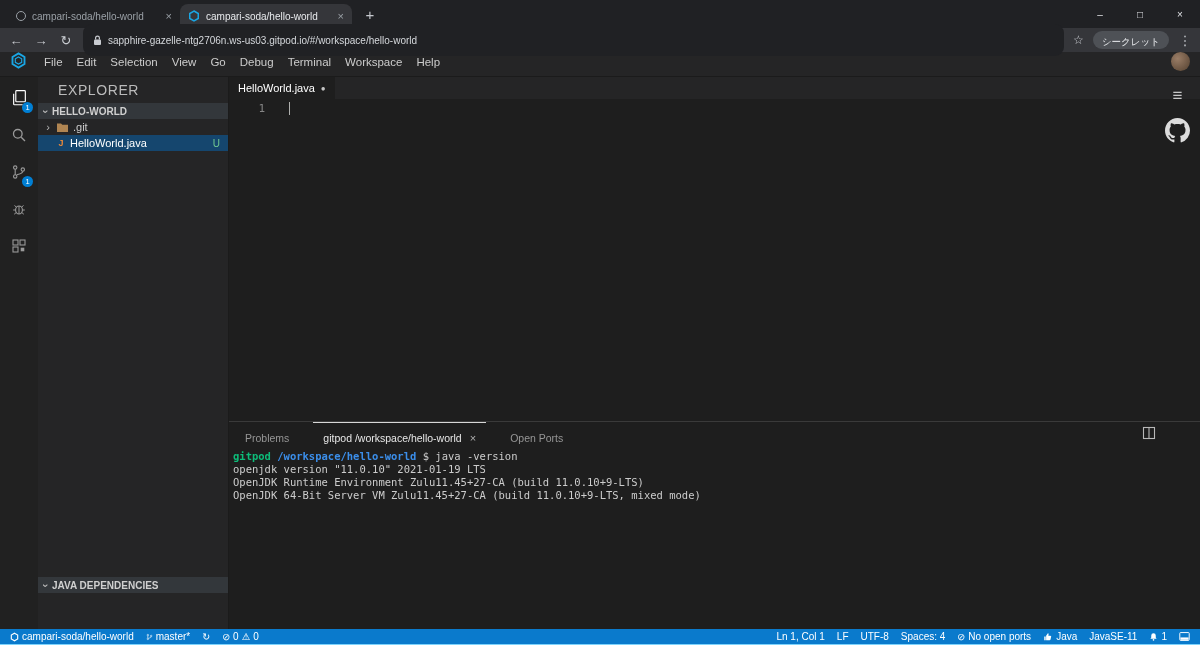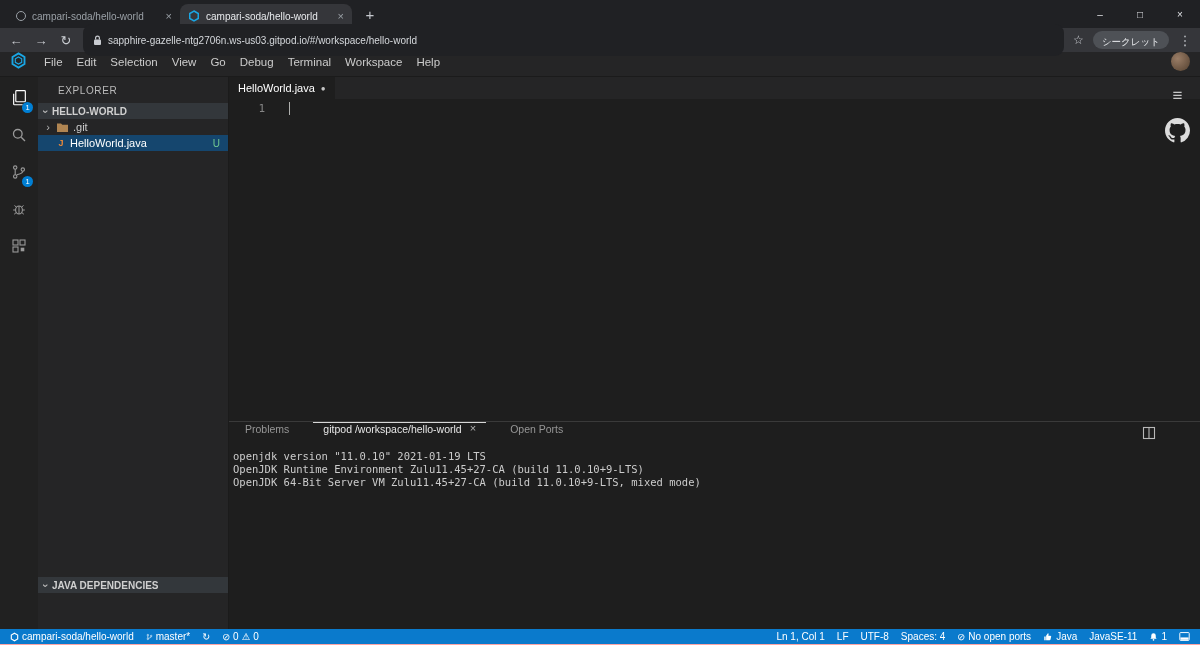--- a/index.html
+++ b/index.html
@@ -1,17 +1,17 @@
 <!DOCTYPE html>
 <html><head>
 <meta charset="utf-8">
 <style>
   * { margin:0; padding:0; box-sizing:border-box; }
   body { background:#000; font-family:"Liberation Sans", sans-serif; }
-  .screen { position:relative; width:1200px; height:645px; background:#fca5a5; overflow:hidden; }
+  .screen { position:relative; width:1200px; height:645px; background:#7dd3fc; overflow:hidden; }
 
   
   .tabstrip { height:28px; background:#202124; display:flex; align-items:flex-end; padding-left:8px; }
   .btab { height:24px; width:172px; display:flex; align-items:center; gap:6px; padding:0 8px; border-radius:8px 8px 0 0; color:#9aa0a6; font-size:10px; cursor:default; }
   .btab.active { background:#35363a; color:#e8eaed; }
   .btab .tab-title { white-space:nowrap; overflow:hidden; text-overflow:ellipsis; flex:1; }
   .tab-close { margin-left:auto; color:#9aa0a6; font-size:11px; line-height:1; }
   .favicon-circle { width:10px; height:10px; border:1.3px solid #9aa0a6; border-radius:50%; flex:none; }
   .hex-ico { width:12px; height:12px; flex:none; }
   .newtab-btn { width:24px; height:24px; margin:0 0 2px 6px; color:#c5c8cd; font-size:15px; display:flex; align-items:center; justify-content:center; }
@@ -34,42 +34,42 @@
 
   
   .main { display:flex; height:552px; position:relative; }
 
   .activitybar { width:38px; background:#212121; display:flex; flex-direction:column; align-items:center; padding-top:2px; }
   .act-cell { width:38px; height:37px; display:flex; align-items:center; justify-content:center; position:relative; color:#9a9a9a; }
   .act-cell.active { color:#ffffff; }
   .act-badge { position:absolute; right:5px; bottom:3px; min-width:11px; height:11px; border-radius:6px; background:#007fd4; color:#fff; font-size:7.5px; display:flex; align-items:center; justify-content:center; }
 
   .sidebar { width:191px; background:#252526; display:flex; flex-direction:column; border-right:1px solid #1b1b1b; }
-  .sidebar-title { height:26px; display:flex; align-items:center; padding-left:20px; font-size:10px; letter-spacing:.6px; color:#bbbbbb; }
+  .sidebar-title { height:26px; display:flex; align-items:center; padding-left:20px; font-size:14px; letter-spacing:.6px; color:#bbbbbb; }
   .section-header { height:16px; display:flex; align-items:center; gap:3px; background:#33373b; padding-left:3px; font-size:10px; font-weight:bold; color:#d0d0d0; }
   .tree { flex:1; }
   .tree-row { height:16px; display:flex; align-items:center; gap:4px; padding-left:6px; font-size:11px; color:#cccccc; cursor:default; }
   .tree-row.selected { background:#15466e; color:#ffffff; }
   .git-status { margin-left:auto; margin-right:8px; color:#73c991; font-size:10px; }
   .chev { display:inline-block; font-size:11px; color:#b6b6b6; width:8px; text-align:center; line-height:1; }
   .chev.down { transform:rotate(90deg); }
   .java-icon { color:#e8883a; font-weight:bold; font-size:9px; width:10px; text-align:center; }
   .bottom-spacer { height:36px; }
 
   .editor-col { flex:1; display:flex; flex-direction:column; background:#1e1e1e; position:relative; }
   .editor-tabs { height:22px; background:#252526; display:flex; }
   .etab { height:22px; display:flex; align-items:center; gap:6px; padding:0 9px; background:#1e1e1e; color:#ffffff; font-size:11px; }
   .etab .dot { font-size:8px; color:#c5c5c5; }
   .editor-body { flex:1; display:flex; position:relative; }
   .gutter { width:44px; text-align:right; padding:3px 8px 0 0; color:#858585; font-size:11px; font-family:"DejaVu Sans Mono", monospace; }
   .editor-cursor { position:absolute; left:60px; top:3px; width:1px; height:13px; background:#aeafad; }
 
   .panel { height:208px; border-top:1px solid #3a3a3a; display:flex; flex-direction:column; position:relative; }
   .panel-tabs { height:22px; display:flex; align-items:center; gap:14px; padding-left:6px; }
-  .ptab { height:22px; display:flex; align-items:flex-start; gap:6px; padding:0 10px; font-size:10.5px; color:#969696; border-top:1px solid transparent; }
+  .ptab { height:22px; display:flex; align-items:flex-end; gap:6px; padding:0 10px; font-size:10.5px; color:#969696; border-top:1px solid transparent; }
   .ptab.active { color:#e7e7e7; border-top:1px solid #d7d7d7; }
   .ptab .tab-close { color:#b0b0b0; font-size:11px; margin-left:2px; }
   .panel-max { position:absolute; right:44px; top:4px; width:14px; height:14px; }
   .panel-content { flex:1; padding:6px 0 0 4px; font-family:"DejaVu Sans Mono", monospace; font-size:10.5px; line-height:12.9px; color:#cccccc; }
   .term-line { white-space:pre; }
   .tc-green { color:#0dbc79; font-weight:bold; }
   .tc-blue { color:#3b8eea; font-weight:bold; }
   .tc-plain { color:#cccccc; }
   .term-cursor { display:inline-block; width:6px; height:11px; border:1px solid #cccccc; vertical-align:-1px; }
 
@@ -236,20 +236,21 @@
           </div>
           <div class="ptab">
             <span>Open Ports</span>
           </div>
         </div>
         <svg class="panel-max" viewBox="0 0 14 14">
             <rect x="1.5" y="1.5" width="11" height="11" fill="none" stroke="#b8b8b8" stroke-width="1.1"></rect>
             <line x1="7" y1="1.5" x2="7" y2="12.5" stroke="#b8b8b8" stroke-width="1.1"></line>
           </svg>
         <div class="panel-content">
+            <div class="term-line"><span class="tc-green">gitpod</span><span class="tc-blue"> /workspace/hello-world</span><span class="tc-plain"> $ java -version</span></div>
             <div class="term-line"><span class="tc-plain">openjdk version "11.0.10" 2021-01-19 LTS</span></div>
             <div class="term-line"><span class="tc-plain">OpenJDK Runtime Environment Zulu11.45+27-CA (build 11.0.10+9-LTS)</span></div>
             <div class="term-line"><span class="tc-plain">OpenJDK 64-Bit Server VM Zulu11.45+27-CA (build 11.0.10+9-LTS, mixed mode)</span></div>
           </div>
       </div>
 
       <div class="right-float">
         <span class="hamburger">≡</span>
         <svg width="25" height="25" viewBox="0 0 16 16">
             <path fill="#dcdcdc" d="M8 0C3.58 0 0 3.58 0 8c0 3.54 2.29 6.53 5.47 7.59.4.07.55-.17.55-.38 0-.19-.01-.82-.01-1.49-2.01.37-2.53-.49-2.69-.94-.09-.23-.48-.94-.82-1.13-.28-.15-.68-.52-.01-.53.63-.01 1.08.58 1.23.82.72 1.21 1.87.87 2.33.66.07-.52.28-.87.51-1.07-1.78-.2-3.64-.89-3.64-3.95 0-.87.31-1.59.82-2.15-.08-.2-.36-1.02.08-2.12 0 0 .67-.21 2.2.82.64-.18 1.32-.27 2-.27s1.36.09 2 .27c1.53-1.04 2.2-.82 2.2-.82.44 1.1.16 1.92.08 2.12.51.56.82 1.27.82 2.15 0 3.07-1.87 3.75-3.65 3.95.29.25.54.73.54 1.48 0 1.07-.01 1.93-.01 2.2 0 .21.15.46.55.38A8.013 8.013 0 0016 8c0-4.42-3.58-8-8-8z"></path>

